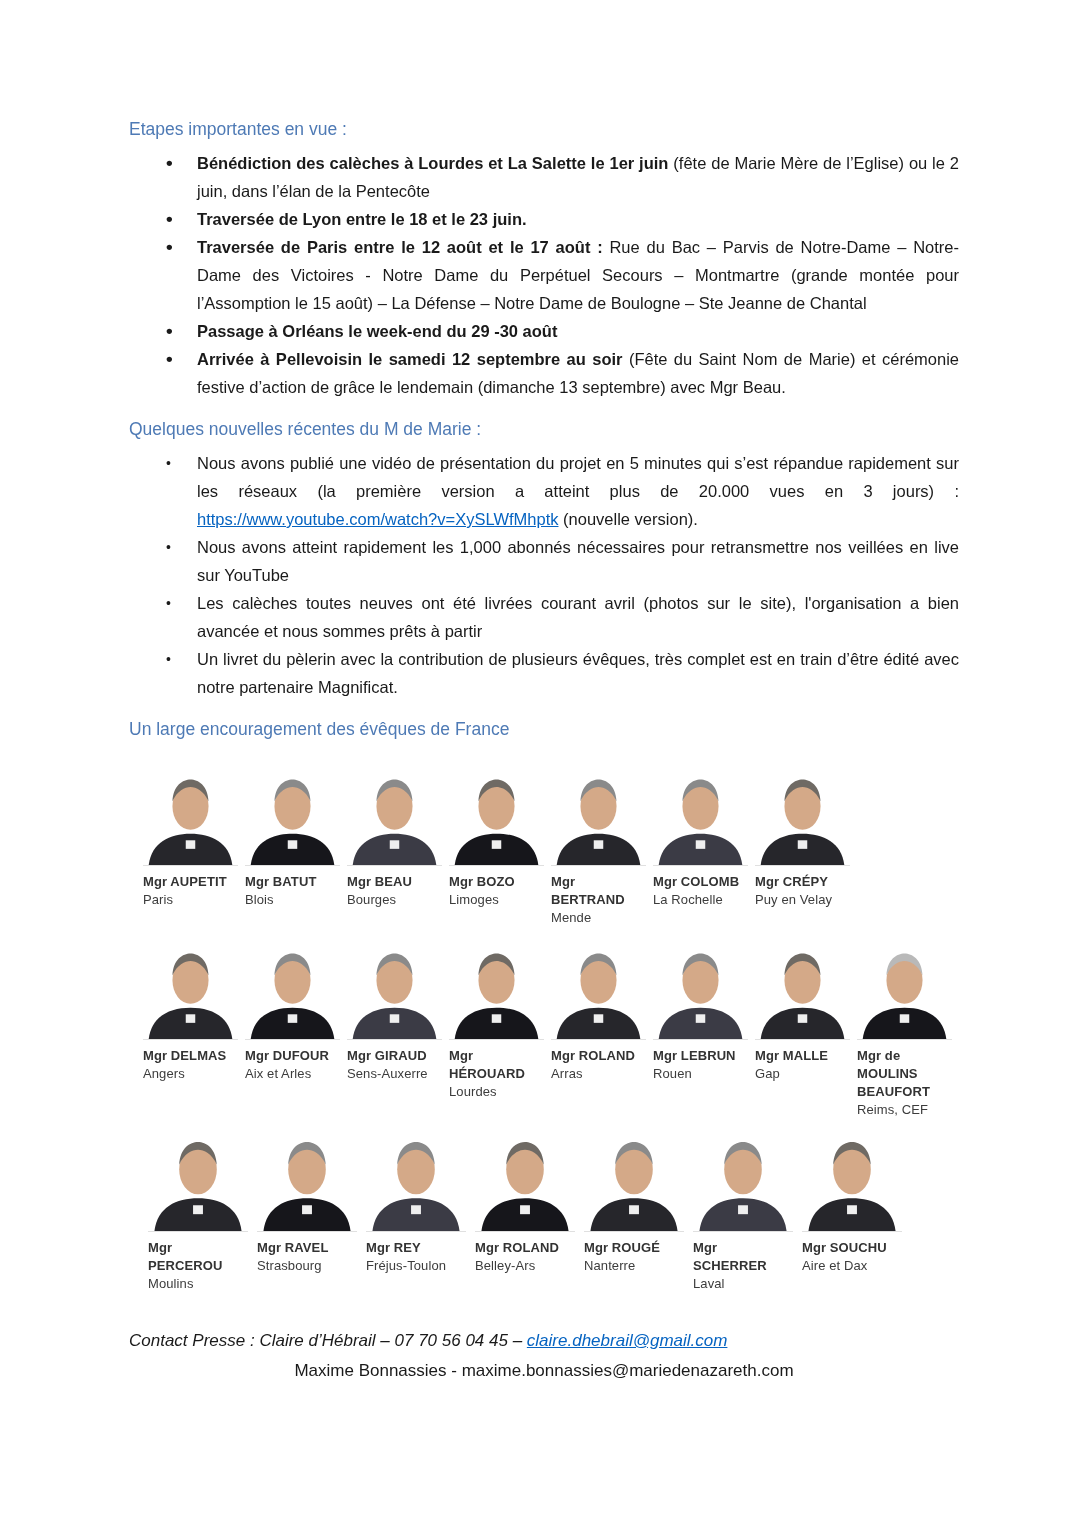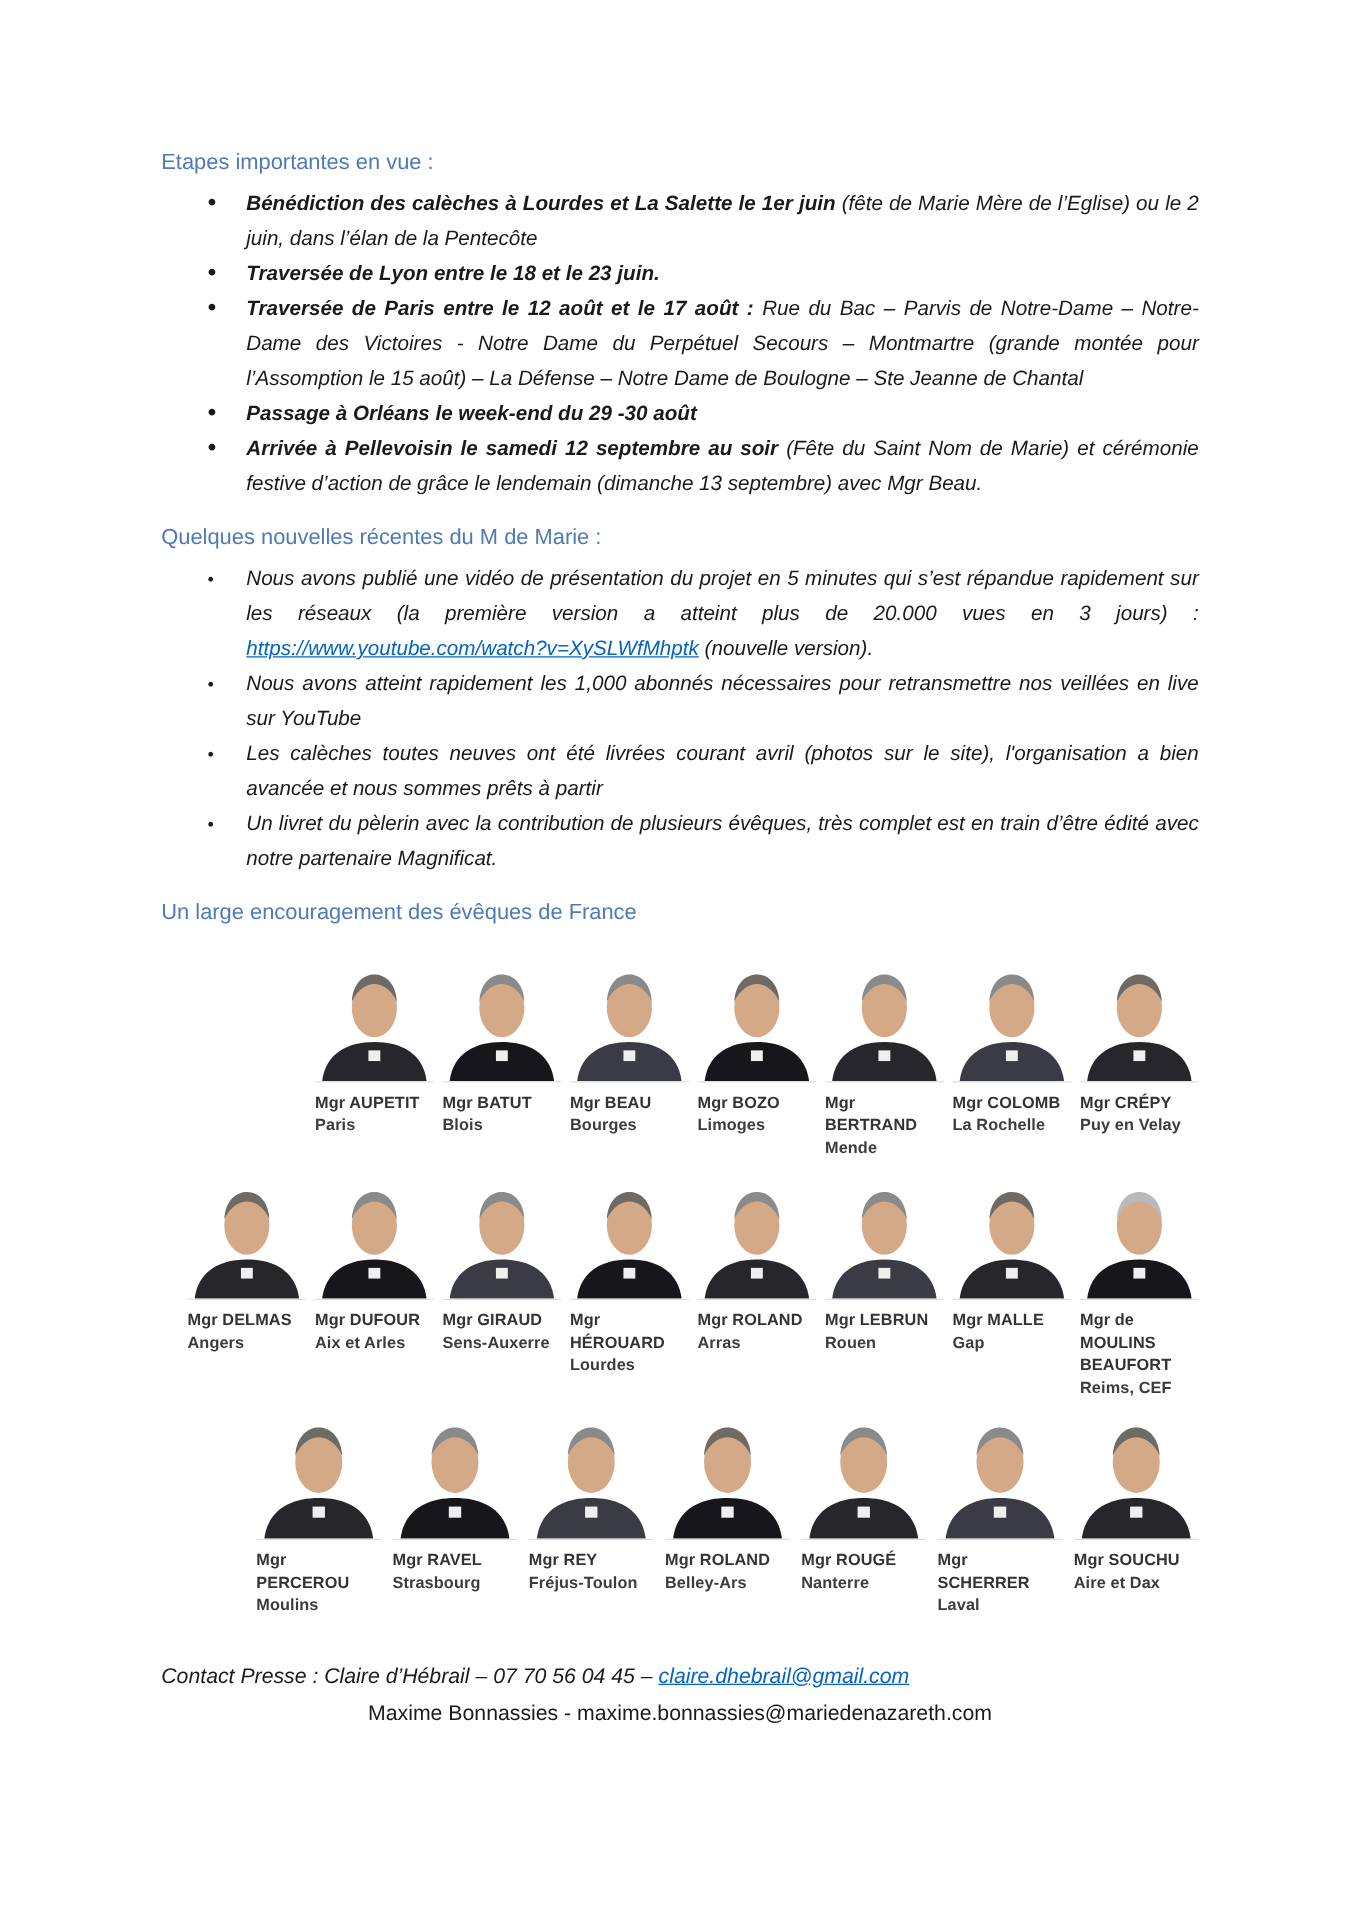--- a/index.html
+++ b/index.html
@@ -9,47 +9,47 @@
     position:relative; overflow:hidden;
     padding:118px 128px 16px 129px;
     font-family:"Liberation Sans", sans-serif;
     color:#1a1a1a; font-size:16.5px; line-height:28px;
   }
   h2.sec-heading {
     color:#4e7ab5; font-weight:normal; font-size:17.5px; line-height:22px;
     margin:0 0 9px 0;
   }
   ul.doc-list { list-style:none; padding-left:68px; margin:0 0 17px 0; text-align:justify; }
-  ul.doc-list li { position:relative;font-style:italic; }
+  ul.doc-list li { position:relative; }
   ul.doc-list li::before {
     content:"\2022"; position:absolute; left:-31px; top:0;
   }
   ul.list-bold li::before { font-weight:bold; font-size:19px; }
   ul.list-plain li::before { font-size:14px; }
   .b { font-weight:bold; }
   a.doc-link { color:#0563C1; text-decoration:underline; cursor:pointer; }
   .heading-gap { margin-top:27px; }
 
   
   .grid { margin-top:26px; }
-  .grid-row { display:flex; gap:7px; margin-left:14px; margin-bottom:13px;justify-content:flex-end; }
+  .grid-row { display:flex; gap:7px; margin-left:14px; margin-bottom:13px; }
   .grid-row.r3 { gap:9px; margin-left:19px; }
   .cell { width:95px; flex:0 0 auto; }
   .grid-row.r3 .cell { width:100px; }
   .avatar {
     display:block; width:100%; height:100px; position:relative;
     border-bottom:1px solid #e0e0e0; overflow:hidden;
   }
   .avatar svg { display:block; width:100%; height:100%; }
   .cell:nth-child(2n) .coat { fill:#16161b; }
   .cell:nth-child(3n) .coat { fill:#3b3b45; }
   .cell:nth-child(4n) .hair { fill:#b9b9b9; }
   .cell:nth-child(3n+1) .hair { fill:#6f6a64; }
   .cap { display:block; font-size:13px; line-height:18px; font-weight:bold; color:#333333; margin-top:7px; letter-spacing:0.1px; }
-  .cap.place { font-weight:bold; color:#3c3c3c; margin-top:0; }
+  .cap.place { font-weight:normal; color:#3c3c3c; margin-top:0; }
 
   .contact-line { margin-top:34px; font-size:17px;font-style:italic; }
   .contact-line2 { margin-top:2px; font-size:17px; text-align:center; }
 </style>
 </head>
 <body>
 
 <div class="page">
 
   <h2 class="sec-heading">Etapes importantes en vue :</h2>

